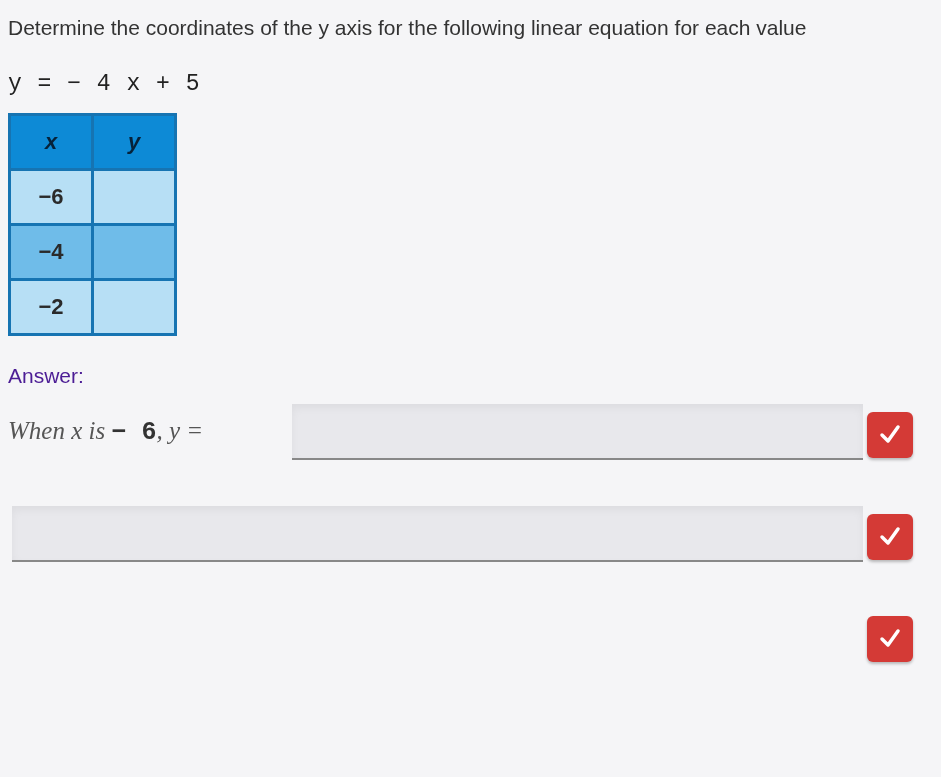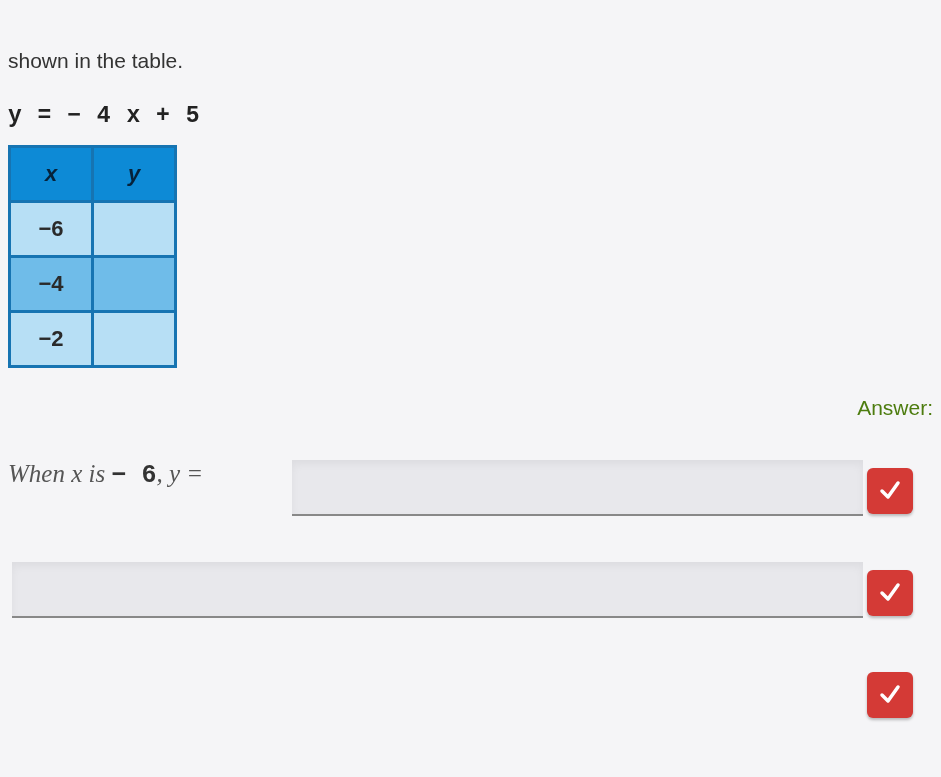--- a/index.html
+++ b/index.html
@@ -15,21 +15,21 @@
   }
   .question-text {
     font-size: 21px;
     line-height: 1.55;
     color: #333;
     margin-bottom: 18px;
   }
   .equation {
     font-family: 'Courier New', monospace;
     font-size: 23px;
-    font-weight: bold;
+    font-weight: normal;
     color: #222;
     margin: 26px 0 16px 0;
     letter-spacing: 1px;
   }
   .data-table {
     border-collapse: collapse;
     border: 3px solid #1674b2;
     margin-bottom: 28px;
   }
   .data-table th,
@@ -45,27 +45,26 @@
   .data-table th {
     background: #0d8ad6;
     color: #06223a;
     font-style: italic;
     font-weight: bold;
   }
   .row-light td { background: #b7dff5; }
   .row-med td { background: #6fbce9; }
   .answer-label {
     font-size: 21px;
-    color: #4d7c0f;
-    margin: 8px 0 40px 0;
-    text-align: right;
+    color: #4c1d95;
+    margin: 8px 0 16px 0;
   }
   .answer-row {
     display: flex;
-    align-items: flex-start;
+    align-items: center;
     margin-bottom: 46px;
   }
   .answer-prompt {
     font-size: 25px;
     font-style: italic;
     color: #555;
     font-family: 'Times New Roman', serif;
     white-space: pre;
     min-width: 280px;
   }
@@ -100,22 +99,21 @@
     margin-bottom: 2px;
     box-shadow: 0 2px 3px rgba(0,0,0,0.25);
     cursor: pointer;
   }
   .check-btn svg { width: 24px; height: 24px; }
 </style>
 </head>
 <body>
 
 <div class="question-text">
-  <br>
-  <span>shown in the table.</span>
+  <span>Determine the coordinates of the y axis for the following linear equation for each value</span><br>
 </div>
 
 <div class="equation">y = − 4 x + 5</div>
 
 <table class="data-table">
   <tbody>
       <tr>
     <th>x</th>
     <th>y</th>
   </tr>

